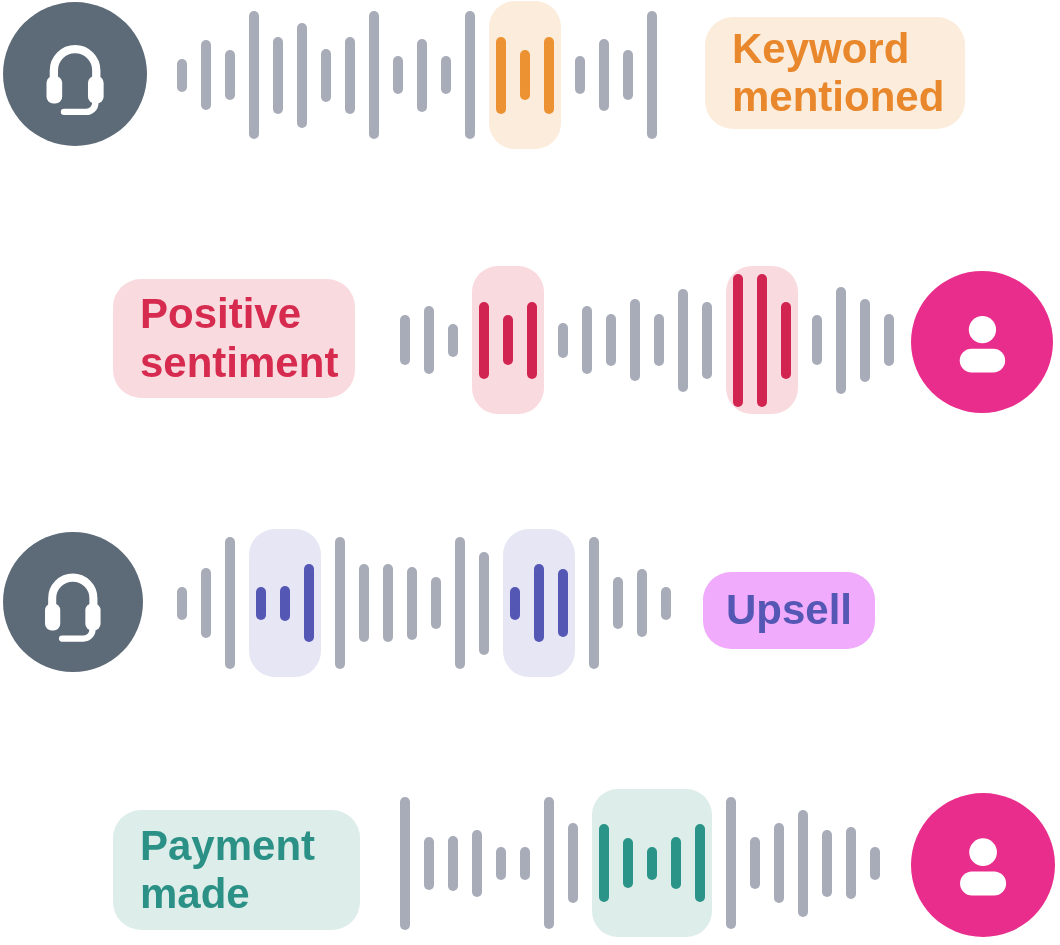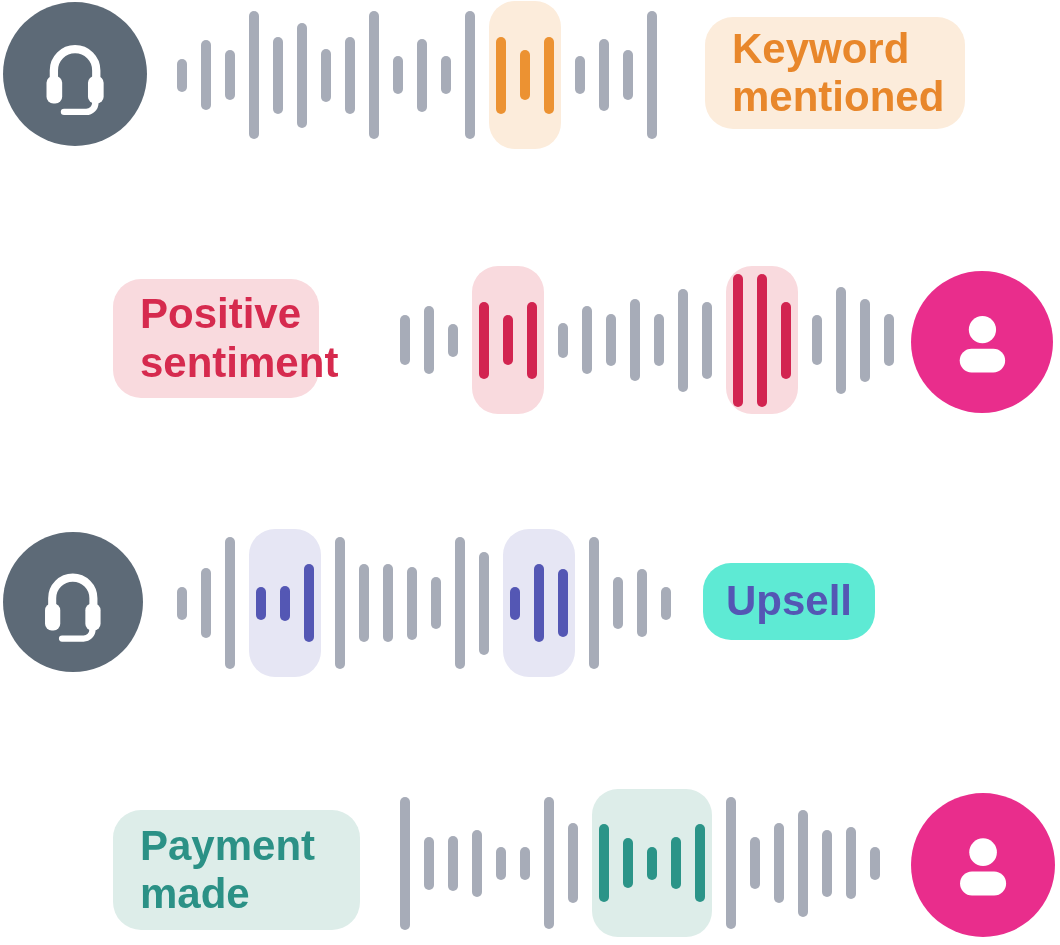--- a/index.html
+++ b/index.html
@@ -39,21 +39,21 @@
     padding:0 7px;
   }
 
   .label{
     position:absolute;border-radius:28px;
     display:flex;align-items:center;
     font-weight:700;font-size:42px;line-height:1.15;
     white-space:pre-line;letter-spacing:0;
   }
   .row1 .label{left:705px;top:17px;width:260px;height:112px;padding-left:27px;box-sizing:border-box;}
-  .row2 .label{left:113px;top:14px;width:206px;height:119px;padding-left:27px;box-sizing:border-box;}
+  .row2 .label{left:113px;top:14px;width:242px;height:119px;padding-left:27px;box-sizing:border-box;}
   .row3 .label{left:703px;top:35px;width:172px;height:77px;justify-content:center;}
   .row4 .label{left:113px;top:22px;width:247px;height:120px;padding-left:27px;box-sizing:border-box;}
 </style>
 </head>
 <body>
 
 <div id="canvas">
 
   <div class="row row1">
     <div class="avatar" style="background: rgb(93, 106, 119);">
@@ -157,21 +157,21 @@
         <div class="pill" style="background: rgb(230, 230, 244);">
           <div class="bar" style="height: 33px; background: rgb(84, 87, 180);"></div>
           <div class="bar" style="height: 78px; background: rgb(84, 87, 180);"></div>
           <div class="bar" style="height: 68px; background: rgb(84, 87, 180);"></div>
         </div>
         <div class="bar" style="height: 132px; background: rgb(167, 172, 184);"></div>
         <div class="bar" style="height: 52px; background: rgb(167, 172, 184);"></div>
         <div class="bar" style="height: 68px; background: rgb(167, 172, 184);"></div>
         <div class="bar" style="height: 33px; background: rgb(167, 172, 184);"></div>
       </div>
-    <div class="label" style="background: #5eead4; color: rgb(84, 87, 180);">Upsell</div>
+    <div class="label" style="background: #f0abfc; color: rgb(84, 87, 180); margin-top: 9px;">Upsell</div>
   </div>
 
   <div class="row row4">
     <div class="label" style="background: rgb(221, 237, 233); color: rgb(43, 145, 134);">Payment
 made</div>
     <div class="wave">
         <div class="bar" style="height: 133px; background: rgb(167, 172, 184);"></div>
         <div class="bar" style="height: 53px; background: rgb(167, 172, 184);"></div>
         <div class="bar" style="height: 55px; background: rgb(167, 172, 184);"></div>
         <div class="bar" style="height: 67px; background: rgb(167, 172, 184);"></div>

